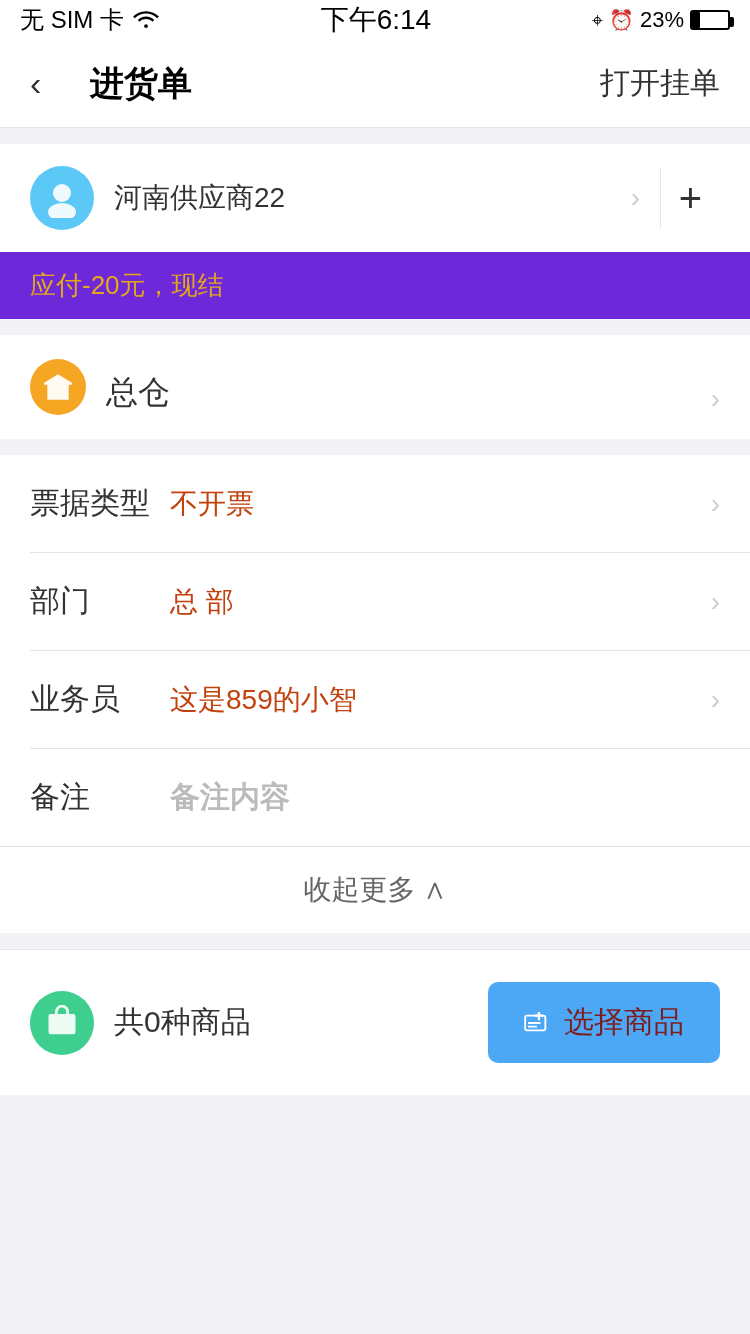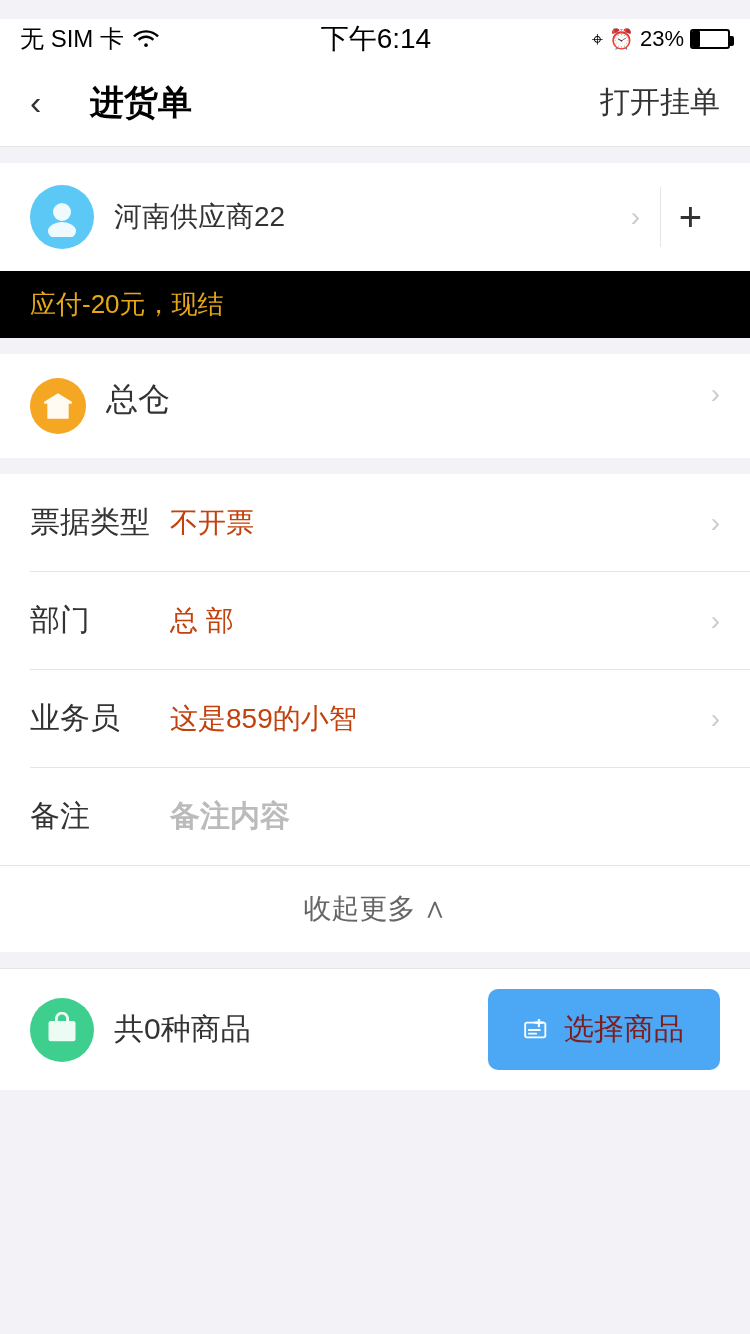--- a/index.html
+++ b/index.html
@@ -16,21 +16,20 @@
     
     .status-bar {
       height: 40px;
       background: #fff;
       display: flex;
       align-items: center;
       justify-content: space-between;
       padding: 0 20px;
       font-size: 24px;
       color: #000;
-      margin-top: 19px;
     }
     .status-left { display: flex; align-items: center; gap: 8px; }
     .status-center { font-size: 28px; font-weight: 500; }
     .status-right { display: flex; align-items: center; gap: 6px; font-size: 22px; }
     .battery {
       width: 40px; height: 20px; border: 2px solid #000; border-radius: 3px;
       position: relative; display: inline-flex; align-items: center;
     }
     .battery::after {
       content: '';
@@ -101,30 +100,30 @@
     }
     .supplier-add {
       width: 60px; height: 60px;
       border-left: 1px solid #e5e5e5;
       display: flex; align-items: center; justify-content: center;
       font-size: 40px; color: #333; cursor: pointer;
     }
 
     
     .notice-bar {
-      background: #000000;
+      background: #6d28d9;
       padding: 16px 30px;
       font-size: 26px;
       color: #e6a817;
     }
 
     
     .warehouse-row {
       display: flex;
-      align-items: flex-start;
+      align-items: flex-end;
       padding: 24px 30px;
       background: #fff;
     }
     .warehouse-icon {
       width: 56px; height: 56px; border-radius: 50%;
       background: #f5a623;
       display: flex; align-items: center; justify-content: center;
       flex-shrink: 0;
     }
     .warehouse-name {
@@ -162,21 +161,21 @@
     }
     .collapse-btn {
       font-size: 28px; color: #666; cursor: pointer;
       display: inline-flex; align-items: center; gap: 8px;
     }
 
     
     .bottom-bar {
       display: flex;
       align-items: center;
-      padding: 20px 30px;
+      padding: 32px 30px;
       background: #fff;
       border-top: 1px solid #e5e5e5;
       margin-top: 16px;
     }
     .product-icon {
       width: 64px; height: 64px; border-radius: 50%;
       background: #3ecf8e;
       display: flex; align-items: center; justify-content: center;
       flex-shrink: 0;
     }

